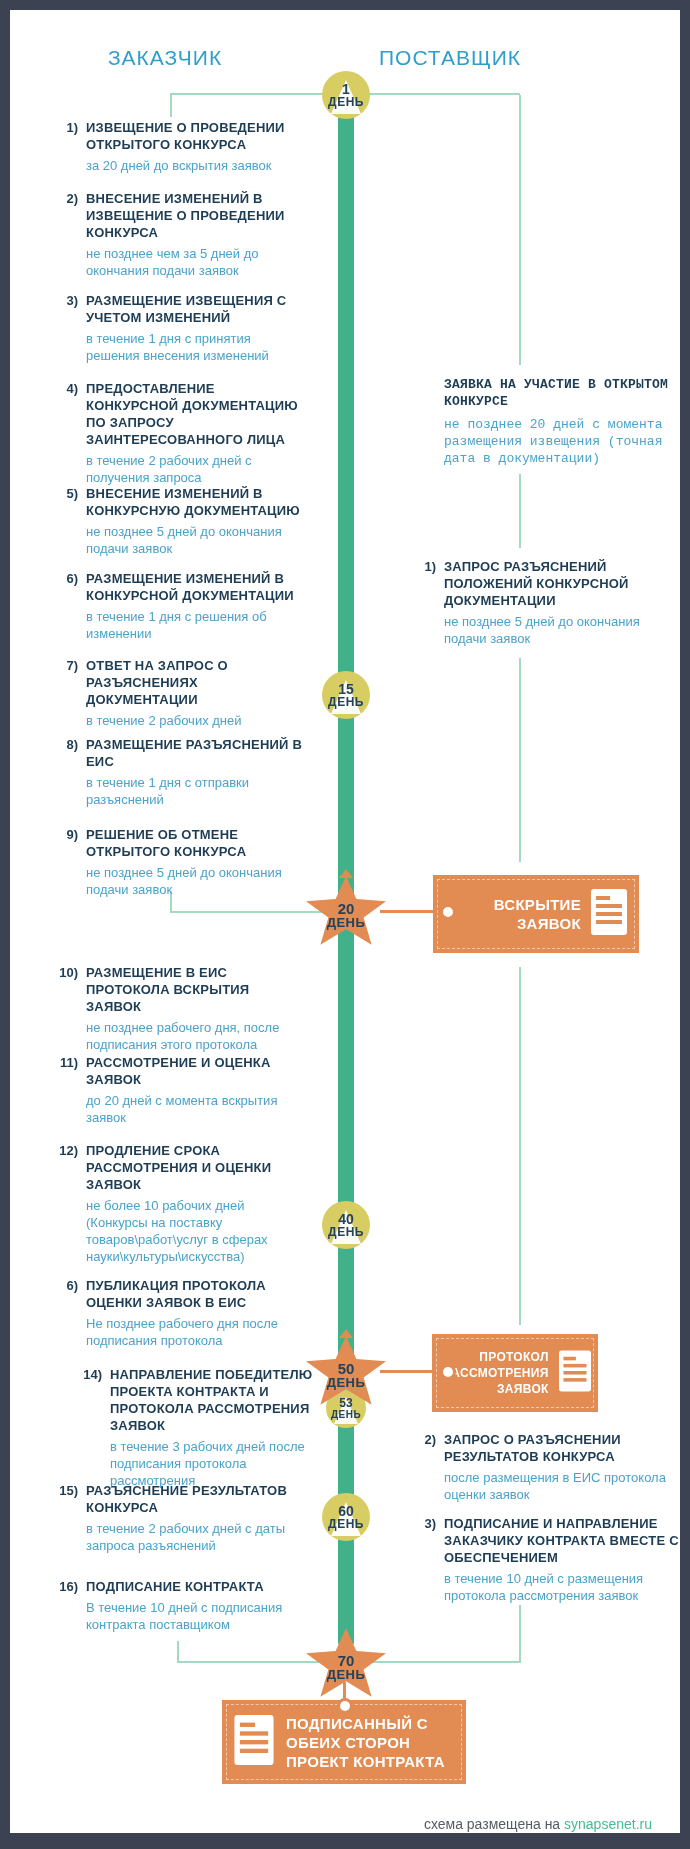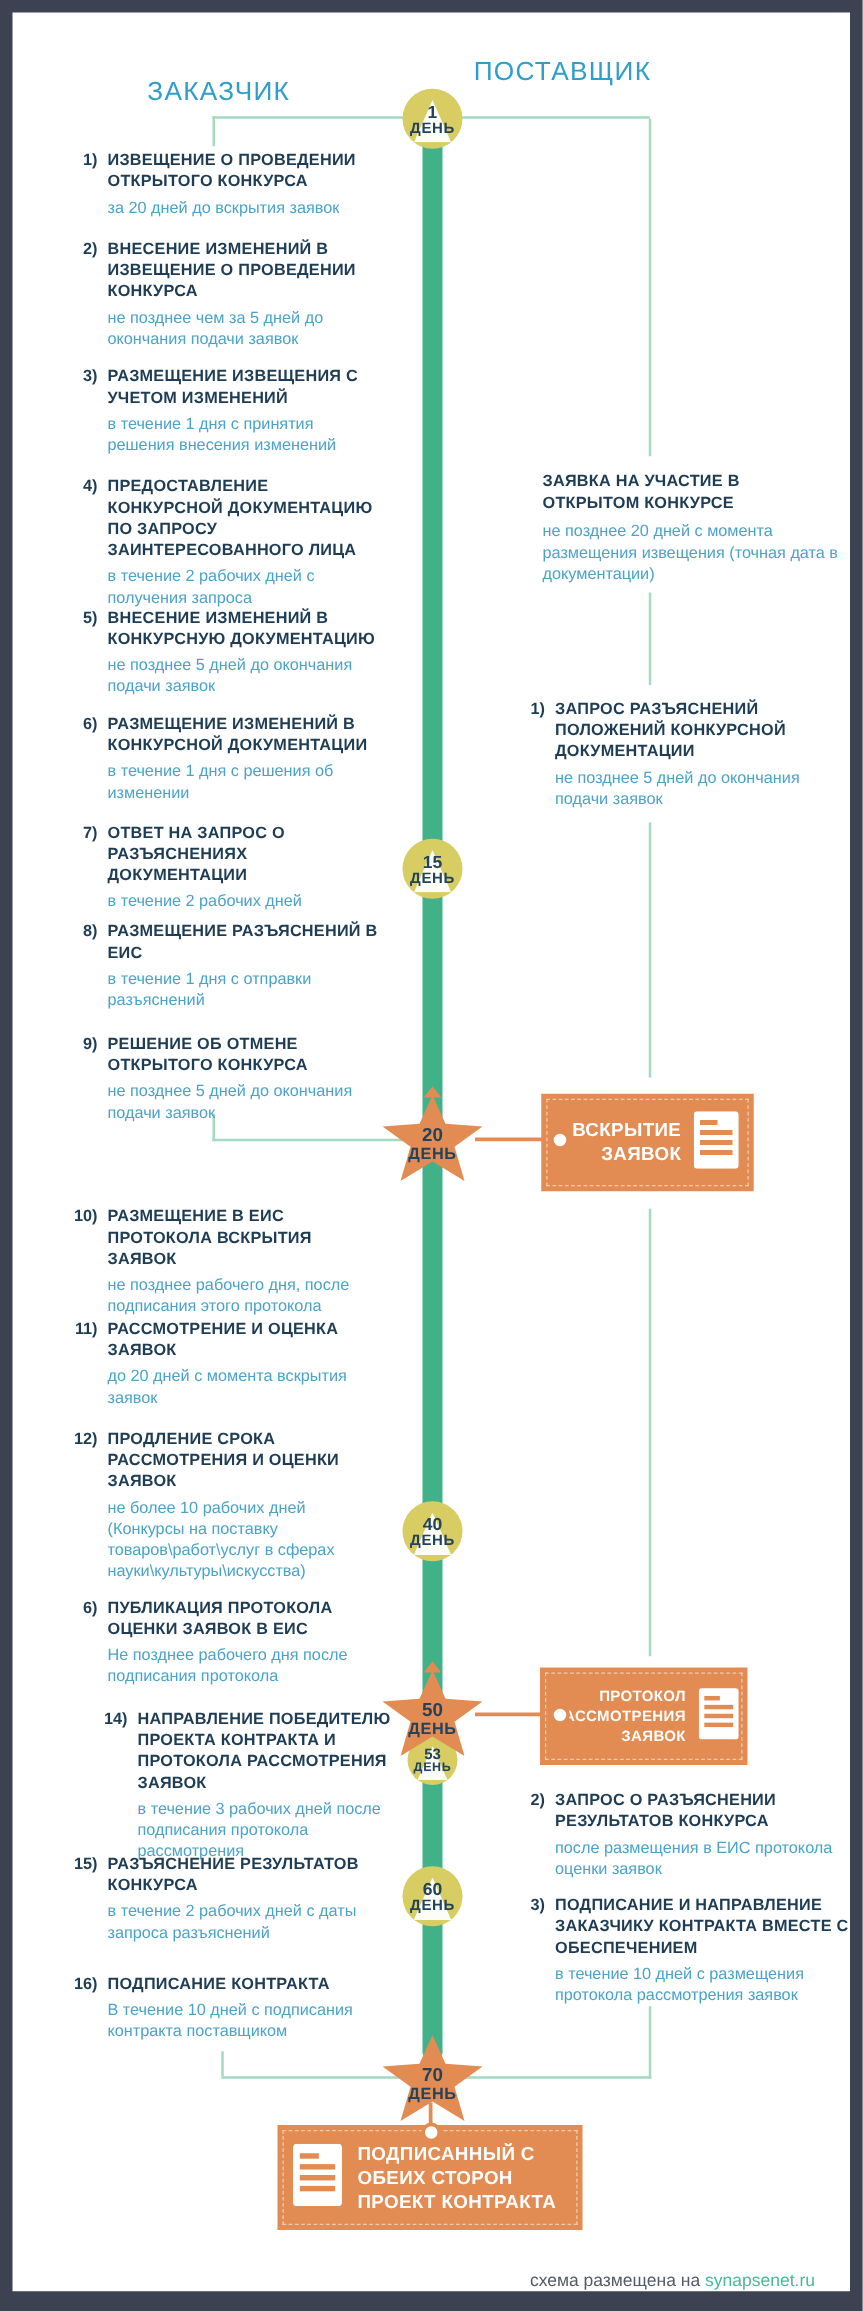--- a/index.html
+++ b/index.html
@@ -32,21 +32,21 @@
   
   .step{position:absolute;display:flex;z-index:3;}
   .step .num{flex:none;width:24px;text-align:right;color:#1e3d55;font-weight:bold;font-size:13px;line-height:17px;}
   .step .body{margin-left:8px;}
   .step .title{color:#1e3d55;font-weight:bold;font-size:13px;line-height:17px;letter-spacing:.2px;}
   .step .note{color:#4aa3c9;font-size:13px;line-height:17px;margin-top:4px;}
   .step.left{left:44px;width:250px;}
   .step.left .body{width:218px;}
   .step.right{left:402px;width:274px;}
   .step.right .body{width:240px;}
-  .intro{position:absolute;left:424px;width:238px;z-index:3;}
+  .intro{position:absolute;left:434px;width:238px;z-index:3;font-family:Liberation Mono, monospace;}
   .intro .title{color:#1e3d55;font-weight:bold;font-size:13px;line-height:17px;letter-spacing:.2px;}
   .intro .note{color:#4aa3c9;font-size:13px;line-height:17px;margin-top:6px;}
 
   
   .evbox{position:absolute;background:#e28b52;display:flex;align-items:center;box-sizing:border-box;z-index:4;outline:1px dashed rgba(255,255,255,.55);outline-offset:-5px;padding:8px 12px;}
   .evbox .etitle{color:#ffffff;font-weight:bold;letter-spacing:.3px;}
   .evbox.right-icon .etitle{flex:1;text-align:right;padding-right:10px;}
   .evbox.left-icon .etitle{flex:1;text-align:left;padding-left:12px;}
   .evbox .dicon{flex:none;}
 
@@ -57,21 +57,21 @@
   #footer{position:absolute;top:1806px;right:28px;font-size:14px;z-index:3;}
   #footer .cred{color:#555b66;}
   #footer .link{color:#45bd92;text-decoration:none;}
 </style>
 </head>
 <body>
 
 <div id="page">
   <div id="canvas">
 
-    <div class="hdr" style="left:80px;margin-top:16px;">ЗАКАЗЧИК</div>
+    <div class="hdr" style="left:70px;">ЗАКАЗЧИК</div>
     <div class="hdr" style="left:355px;">ПОСТАВЩИК</div>
 
     <div class="ln" style="left:160px;top:83px;width:154px;height:2px;"></div>
     <div class="ln" style="left:358px;top:83px;width:152px;height:2px;"></div>
     <div class="ln" style="left:160px;top:83px;width:2px;height:24px;"></div>
     <div class="ln" style="left:160px;top:881px;width:2px;height:22px;"></div>
     <div class="ln" style="left:160px;top:901px;width:170px;height:2px;"></div>
     <div class="ln" style="left:509px;top:85px;width:2px;height:270px;"></div>
     <div class="ln" style="left:509px;top:464px;width:2px;height:74px;"></div>
     <div class="ln" style="left:509px;top:648px;width:2px;height:204px;"></div>
@@ -263,21 +263,21 @@
         </div>
     </div>
 
     <div class="oc-line" style="left:370px;top:900px;width:62px;height:3px;"></div>
     <div class="oc-dot" style="left:430px;top:894px;"></div>
     <div class="oc-line" style="left:370px;top:1360px;width:62px;height:3px;"></div>
     <div class="oc-dot" style="left:430px;top:1354px;"></div>
     <div class="oc-line" style="left:333px;top:1672px;width:3px;height:22px;"></div>
     <div class="oc-dot" style="left:327px;top:1688px;"></div>
 
-    <div class="evbox right-icon" style="left:423px;top:865px;width:170px;height:78px;">
+    <div class="evbox right-icon" style="left:423px;top:865px;width:206px;height:78px;">
       <div class="etitle" style="font-size:15px;line-height:19px;">ВСКРЫТИЕ ЗАЯВОК</div>
       <span class="dicon">
         <svg width="36" height="46" viewBox="0 0 36 46">
             <rect x="0" y="0" width="36" height="46" rx="3" fill="#ffffff"></rect>
             <rect x="5" y="7" width="14" height="4" fill="#e28b52"></rect>
             <rect x="5" y="15" width="26" height="4" fill="#e28b52"></rect>
             <rect x="5" y="23" width="26" height="4" fill="#e28b52"></rect>
             <rect x="5" y="31" width="26" height="4" fill="#e28b52"></rect>
           </svg>
       </span>

